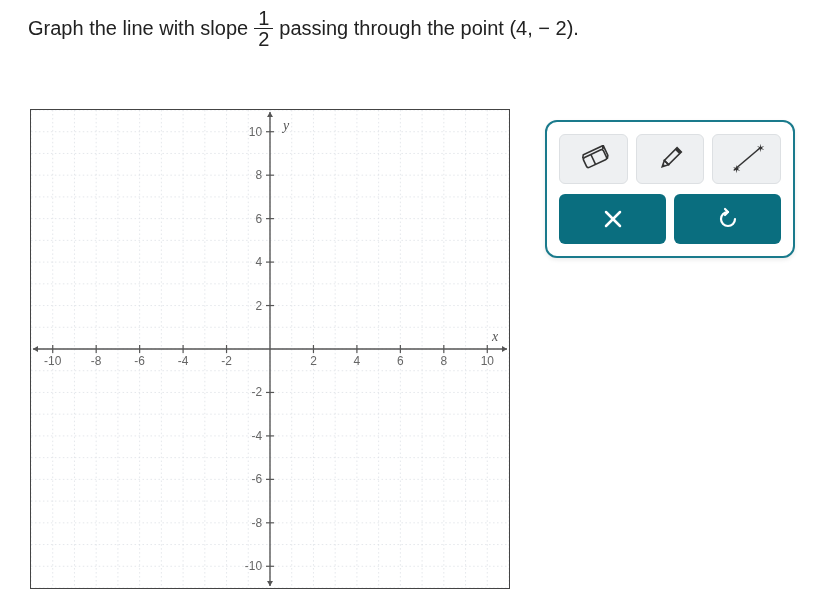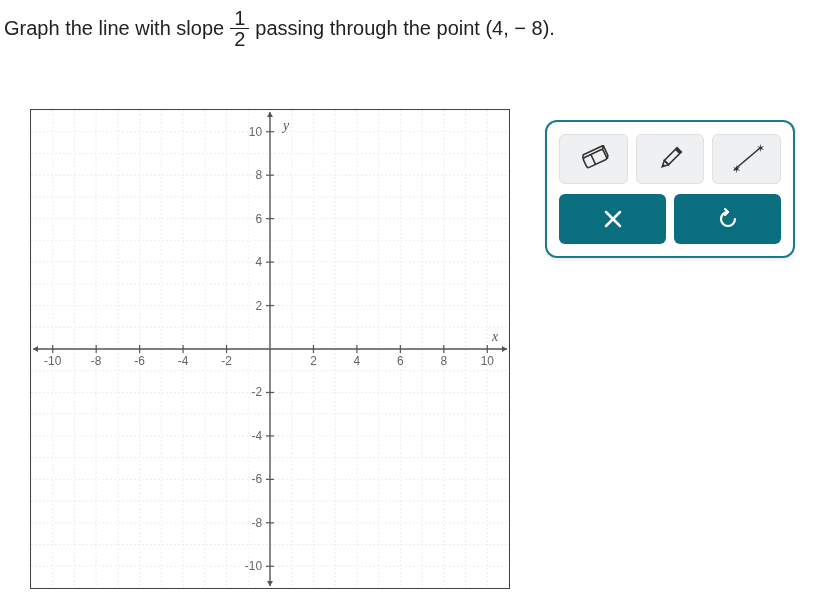--- a/index.html
+++ b/index.html
@@ -11,20 +11,21 @@
       position: relative;
       padding: 0;
     }
     .question {
       font-size: 20px;
       color: #222;
       padding: 8px 4px 0 4px;
       display: flex;
       align-items: center;
       flex-wrap: wrap;
+      margin-left: 24px;
     }
     .question .frac {
       display: inline-flex;
       flex-direction: column;
       align-items: center;
       margin: 0 6px;
       font-size: 20px;
       line-height: 1;
       vertical-align: middle;
     }
@@ -95,21 +96,21 @@
   </style>
 </head>
 <body>
 
 <div class="question">
   <span>Graph the line with slope </span>
   <span class="frac">
     <span class="num">1</span>
     <span class="den">2</span>
   </span>
-  <span> passing through the point (4,  − 8).</span>
+  <span> passing through the point (4,  − 2).</span>
 </div>
 
 <div class="workspace">
   <div class="graph-container">
     <svg class="graph-svg" viewBox="0 0 480 480">
       <g id="grid">
           <line x1="0" x2="0" y1="0" y2="480" stroke="#d8dde2" stroke-width="0.7" stroke-dasharray="1.5 2.5"></line>
           <line x1="21.81818181818182" x2="21.81818181818182" y1="0" y2="480" stroke="#d8dde2" stroke-width="0.7" stroke-dasharray="1.5 2.5"></line>
           <line x1="43.63636363636364" x2="43.63636363636364" y1="0" y2="480" stroke="#d8dde2" stroke-width="0.7" stroke-dasharray="1.5 2.5"></line>
           <line x1="65.45454545454545" x2="65.45454545454545" y1="0" y2="480" stroke="#d8dde2" stroke-width="0.7" stroke-dasharray="1.5 2.5"></line>

